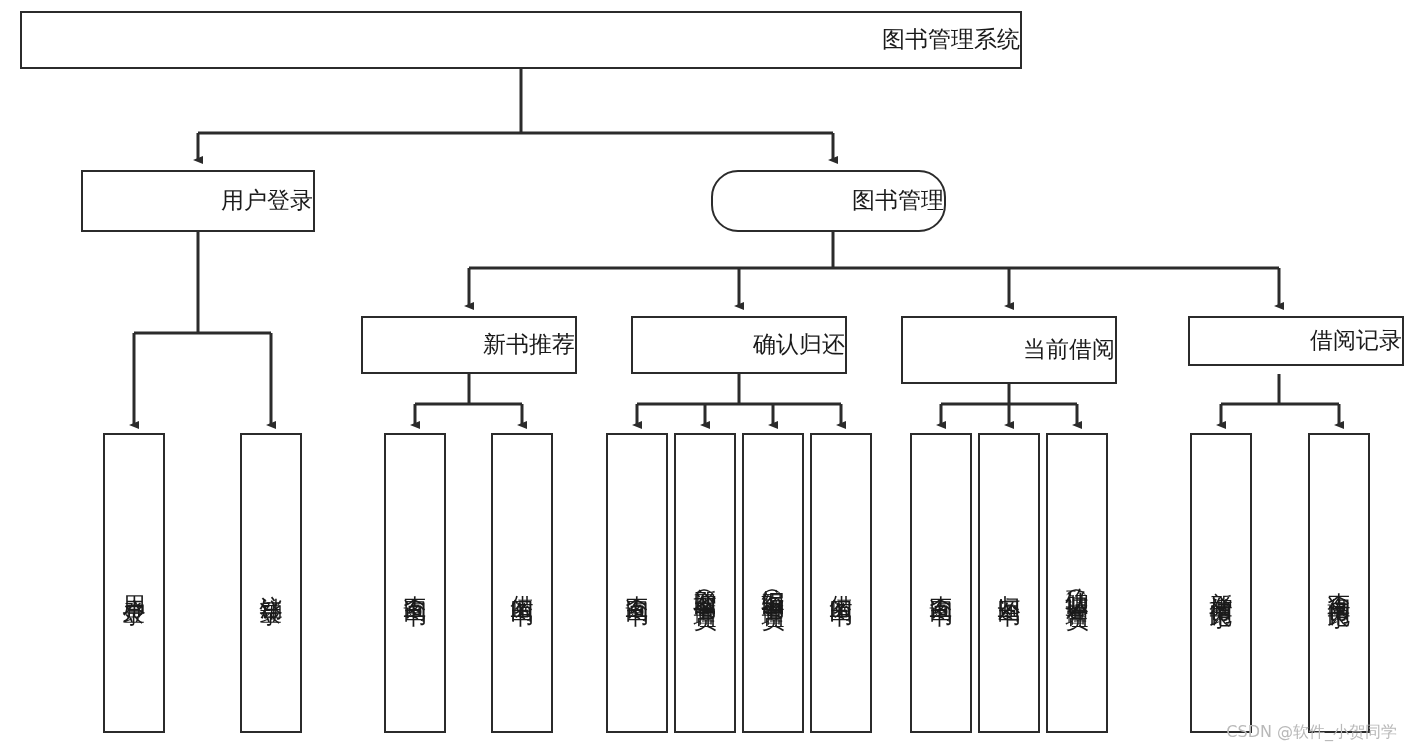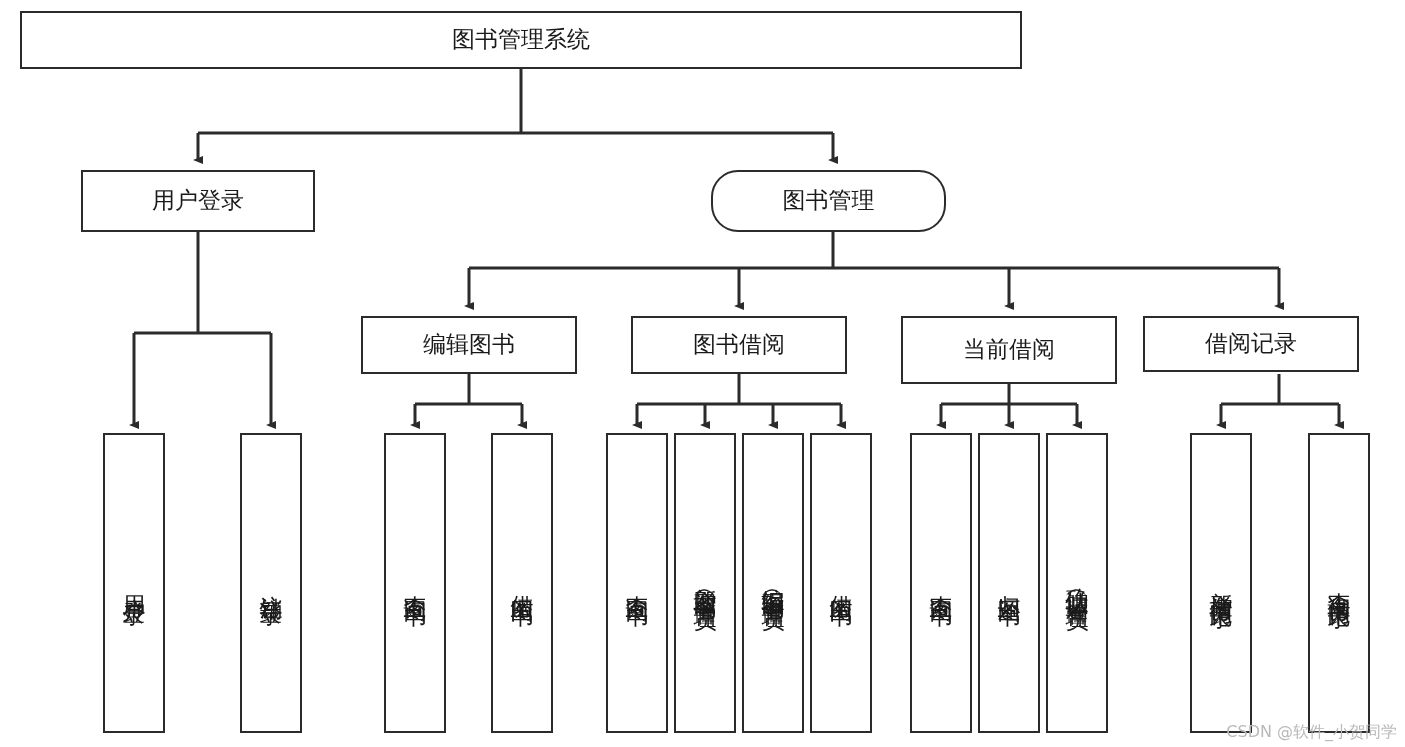--- a/index.html
+++ b/index.html
@@ -26,21 +26,21 @@
     width: 1405px;
     height: 747px;
   }
   .node {
     position: absolute;
     box-sizing: border-box;
     background: #ffffff;
     border: 2px solid #2b2b2b;
     display: flex;
     align-items: center;
-    justify-content: center;
+    justify-content: flex-end;
     z-index: 2;
   }
   .node .label {
     color: #1a1a1a;
     line-height: 1.18;
     text-align: center;
     white-space: nowrap;
   }
   .node-h .label {
     font-size: 23px;
@@ -126,29 +126,29 @@
   </div>
 
   <div class="node node-h" style="left:81px; top:170px; width:234px; height:62px;">
     <span class="label">用户登录</span>
   </div>
   <div class="node node-h" style="left:711px; top:170px; width:235px; height:62px;border-radius:27px;">
     <span class="label">图书管理</span>
   </div>
 
   <div class="node node-h" style="left:361px; top:316px; width:216px; height:58px;">
-    <span class="label">编辑图书</span>
+    <span class="label">新书推荐</span>
   </div>
   <div class="node node-h" style="left:631px; top:316px; width:216px; height:58px;">
-    <span class="label">图书借阅</span>
+    <span class="label">确认归还</span>
   </div>
   <div class="node node-h" style="left:901px; top:316px; width:216px; height:68px;">
     <span class="label">当前借阅</span>
   </div>
-  <div class="node node-h" style="left:1143px; top:316px; width:216px; height:56px;">
+  <div class="node node-h" style="left:1188px; top:316px; width:216px; height:50px;">
     <span class="label">借阅记录</span>
   </div>
 
   <div class="node node-v" style="left:103px; top:433px; width:62px; height:300px;">
     <span class="label">用户登录</span>
   </div>
   <div class="node node-v" style="left:240px; top:433px; width:62px; height:300px;">
     <span class="label">注销登录</span>
   </div>
 

